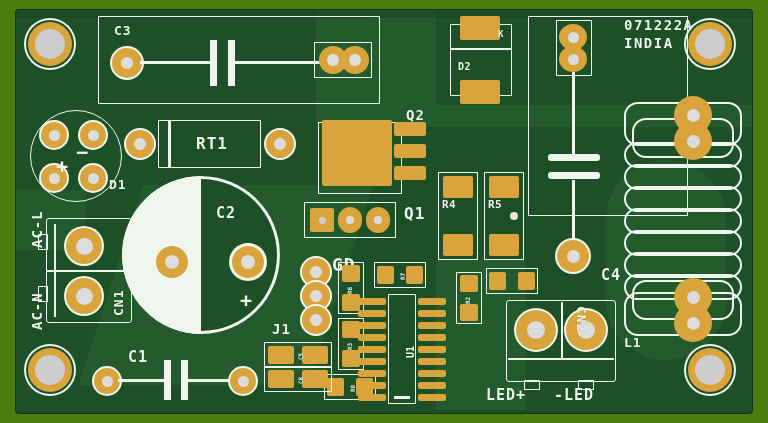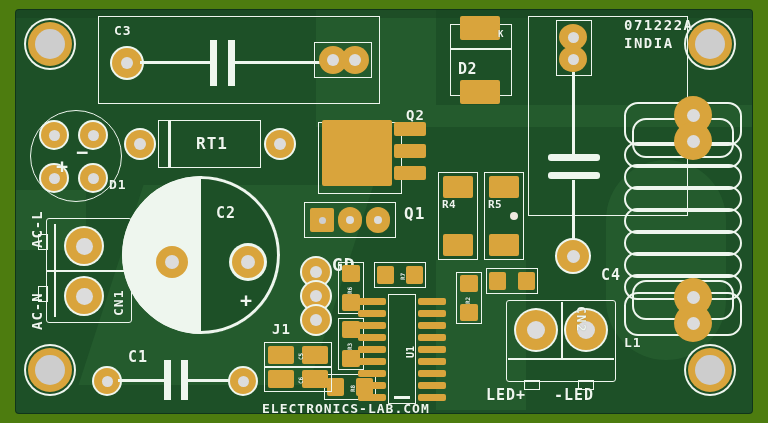--- a/index.html
+++ b/index.html
@@ -212,21 +212,21 @@
     <div class="pad sq" style="left:306px;top:110px;width:70px;height:66px;"></div>
     <div class="pad sq" style="left:378px;top:112px;width:32px;height:14px;"></div>
     <div class="pad sq" style="left:378px;top:134px;width:32px;height:14px;"></div>
     <div class="pad sq" style="left:378px;top:156px;width:32px;height:14px;"></div>
 
     <div class="outline thin" style="left:434px;top:14px;width:62px;height:26px;"></div>
     <div class="outline thin" style="left:434px;top:38px;width:62px;height:48px;"></div>
     <div class="pad sq" style="left:444px;top:6px;width:40px;height:24px;"></div>
     <div class="pad sq" style="left:444px;top:70px;width:40px;height:24px;"></div>
     <div class="silk xs" style="left:482px;top:20px;font-size:9px;">K</div>
-    <div class="silk sm" style="left:442px;top:52px;font-size:15px;">D2</div>
+    <div class="silk sm" style="left:442px;top:52px;font-size:10px;">D2</div>
 
     <div class="outline thin" style="left:422px;top:162px;width:40px;height:88px;"></div>
     <div class="pad sq" style="left:427px;top:166px;width:30px;height:22px;"></div>
     <div class="pad sq" style="left:427px;top:224px;width:30px;height:22px;"></div>
     <div class="silk sm" style="left:426px;top:189px;font-size:11px;">R4</div>
     <div class="outline thin" style="left:468px;top:162px;width:40px;height:88px;"></div>
     <div class="pad sq" style="left:473px;top:166px;width:30px;height:22px;"></div>
     <div class="pad sq" style="left:473px;top:224px;width:30px;height:22px;"></div>
     <div class="silk sm" style="left:472px;top:189px;font-size:11px;">R5</div>
     <div class="drill warm" style="left:494px;top:202px;width:8px;height:8px;"></div>
@@ -353,16 +353,15 @@
     <div class="th" style="left:500px;top:300px;width:40px;height:40px;box-shadow:0 0 0 2px #eef6ee;">
         <i style="width:18px;height:18px;"></i>
       </div>
     <div class="th" style="left:550px;top:300px;width:40px;height:40px;box-shadow:0 0 0 2px #eef6ee;">
         <i style="width:18px;height:18px;"></i>
       </div>
     <div class="silk rot90cw" style="left:572px;top:296px;font-size:13px;">CN2</div>
     <div class="silk" style="left:470px;top:378px;font-size:15px;">LED+</div>
     <div class="silk" style="left:538px;top:378px;font-size:15px;">-LED</div>
 
-    <div class="silk" style="left:246px;top:392px;font-size:13px;letter-spacing:1px;">ELECTRONICS-LAB.COM</div>
 
   </div>
 </div>
 
 </body></html>

